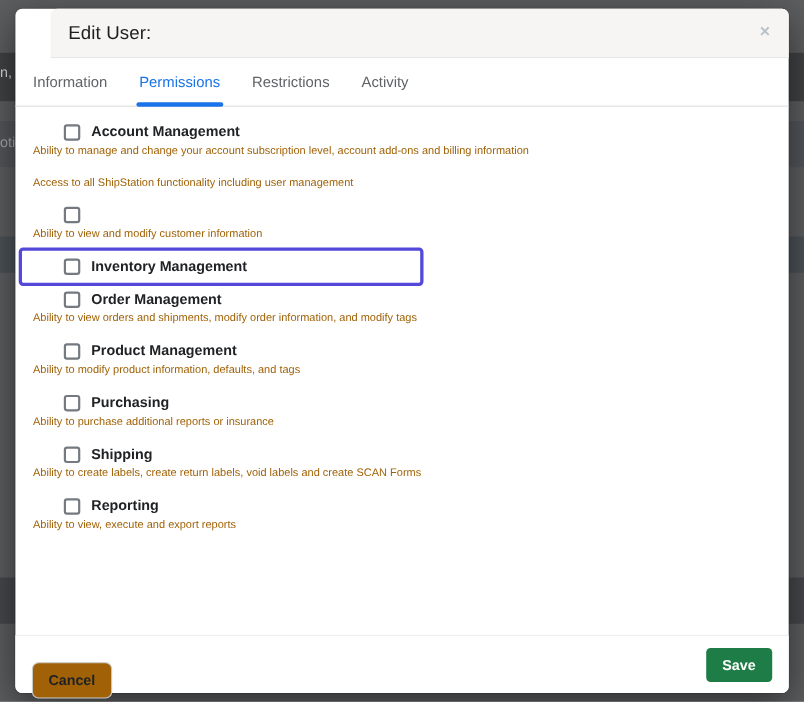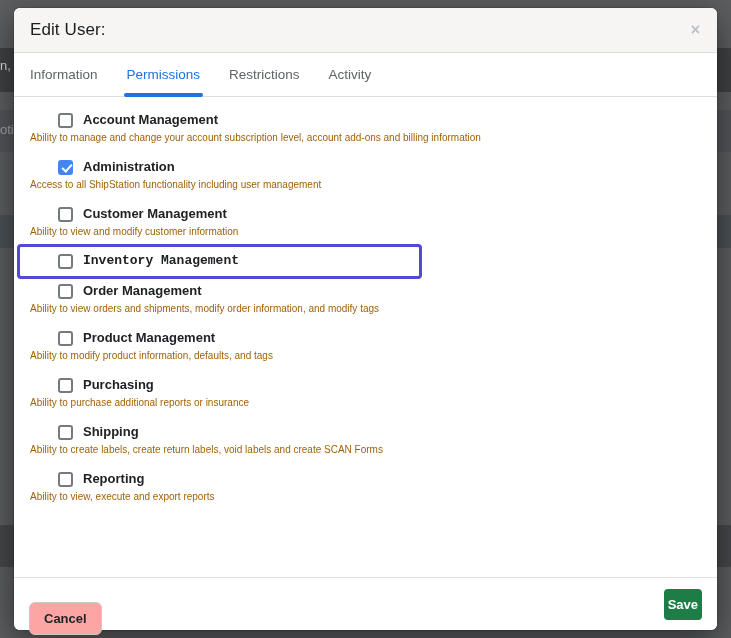--- a/index.html
+++ b/index.html
@@ -22,20 +22,21 @@
   
   .modal {
     position:absolute; left:14px; top:8px; width:703px; height:622px;
     background:#ffffff; border-radius:6px;
     box-shadow:0 10px 34px rgba(0,0,0,.5), 0 0 0 1px rgba(0,0,0,.12);
   }
   .modal-header {
     height:45px; background:#f6f5f3; border-bottom:1px solid #dddcda;
     border-radius:6px 6px 0 0; display:flex; align-items:center; padding:0 16px;
     position:relative;
+    margin-left:32px;
   }
   .modal-title { font-size:17px; font-weight:500; color:#1c1d1f; letter-spacing:.1px; }
   .close-btn {
     position:absolute; right:13px; top:10px; font-size:16px; font-weight:700;
     color:#b9c0c9; cursor:pointer; line-height:1; padding:4px;
   }
 
   
   .tabs {
     height:44px; display:flex; align-items:stretch; gap:29px; padding:0 16px;
@@ -63,41 +64,40 @@
   .checkbox.checked { background:#4285f4; border-color:#4285f4; }
   .checkbox.checked::after {
     content:""; position:absolute; left:3.5px; top:0.5px; width:4px; height:8px;
     border:solid #fff; border-width:0 2px 2px 0; transform:rotate(42deg);
   }
   .perm-label { font-size:13px; font-weight:700; color:#202225; line-height:16px; }
   .perm-desc  { font-size:10px; color:#a16207; line-height:16px; margin-top:2px; max-width:676px; }
 
   .perm-item.highlighted {
     border:3px solid #5348d8; border-radius:4px;
-    width:405px; padding:6px 10px 7px 10px;
+    width:368px; padding:6px 10px 7px 10px;
     margin:-9px 0 4px -13px;
-    font-family:Liberation Mono, monospace;
   }
 
   
   .modal-footer {
     position:absolute; left:0; right:0; bottom:0; height:53px;
     border-top:1px solid #e2e2e2; border-radius:0 0 6px 6px;
     display:flex; align-items:center; justify-content:space-between; padding:0 15px;
     background:#fff;
   }
   .btn { font-family:"Liberation Sans", sans-serif; font-size:13px; font-weight:700; cursor:pointer; }
   .btn-cancel {
-    background:#fca5a5; color:#1f2124; border:1px solid #c9c9c9; border-radius:6px;
+    background:#a16207; color:#1f2124; border:1px solid #c9c9c9; border-radius:6px;
     padding:8px 14px;
     margin-top:28px;
   }
   .btn-save {
     background:#1e7d46; color:#fff; border:none; border-radius:4px;
-    padding:8px 4px;
+    padding:8px 15px;
   }
 </style>
 </head>
 <body>
 
 <div class="bd-strip bd-strip-1">
   <span class="bd-left">n, i</span>
   <span class="bd-right">st</span>
 </div>
 <div class="bd-strip bd-strip-2">
@@ -124,32 +124,27 @@
 
     <div class="perm-item">
       <div class="perm-row">
         <span class="checkbox"></span>
         <span class="perm-label">Account Management</span>
       </div>
       <div class="perm-desc">Ability to manage and change your account subscription level, account add-ons and billing information</div>
     </div>
 
     <div class="perm-item">
-      <div class="perm-row">
-        <span class="checkbox checked"></span>
-        <span class="perm-label">Administration</span>
-      </div>
       <div class="perm-desc">Access to all ShipStation functionality including user management</div>
     </div>
 
 
     <div class="perm-item">
       <div class="perm-row">
         <span class="checkbox"></span>
-        <span class="perm-label">Customer Management</span>
       </div>
       <div class="perm-desc">Ability to view and modify customer information</div>
     </div>
 
     <div class="perm-item highlighted">
       <div class="perm-row">
         <span class="checkbox"></span>
         <span class="perm-label">Inventory Management</span>
       </div>
     </div>

